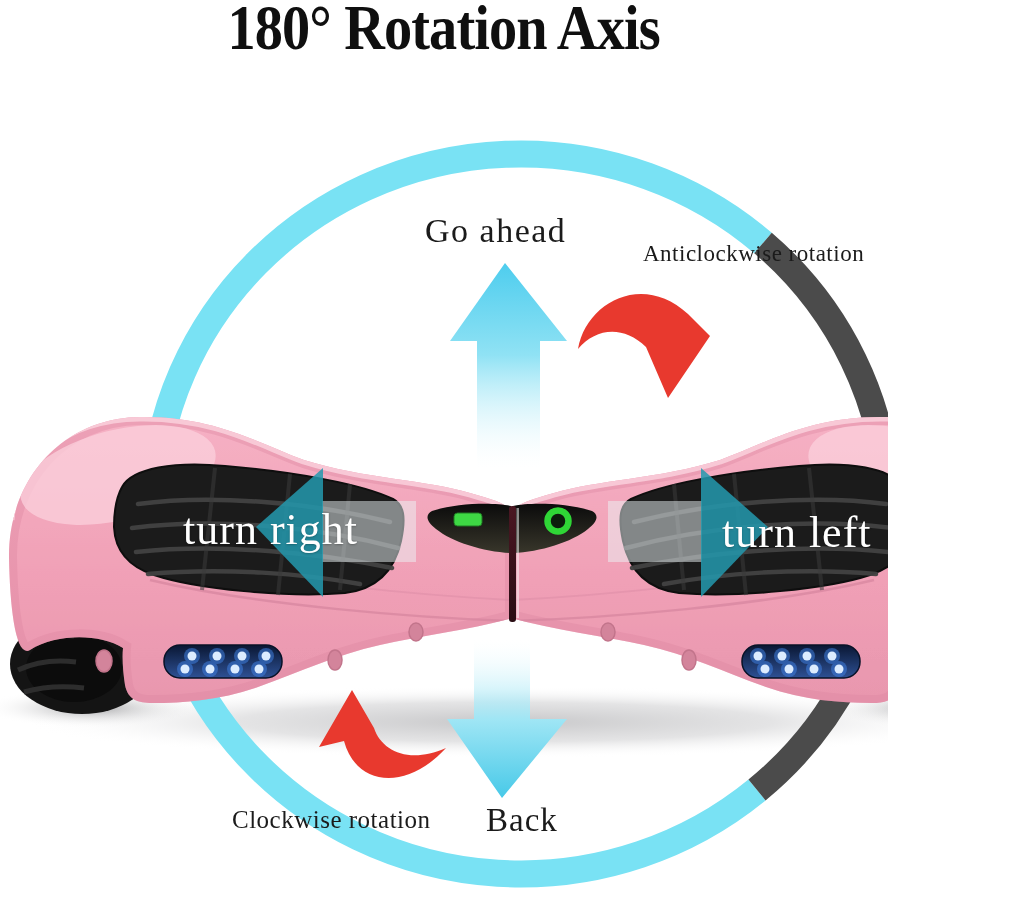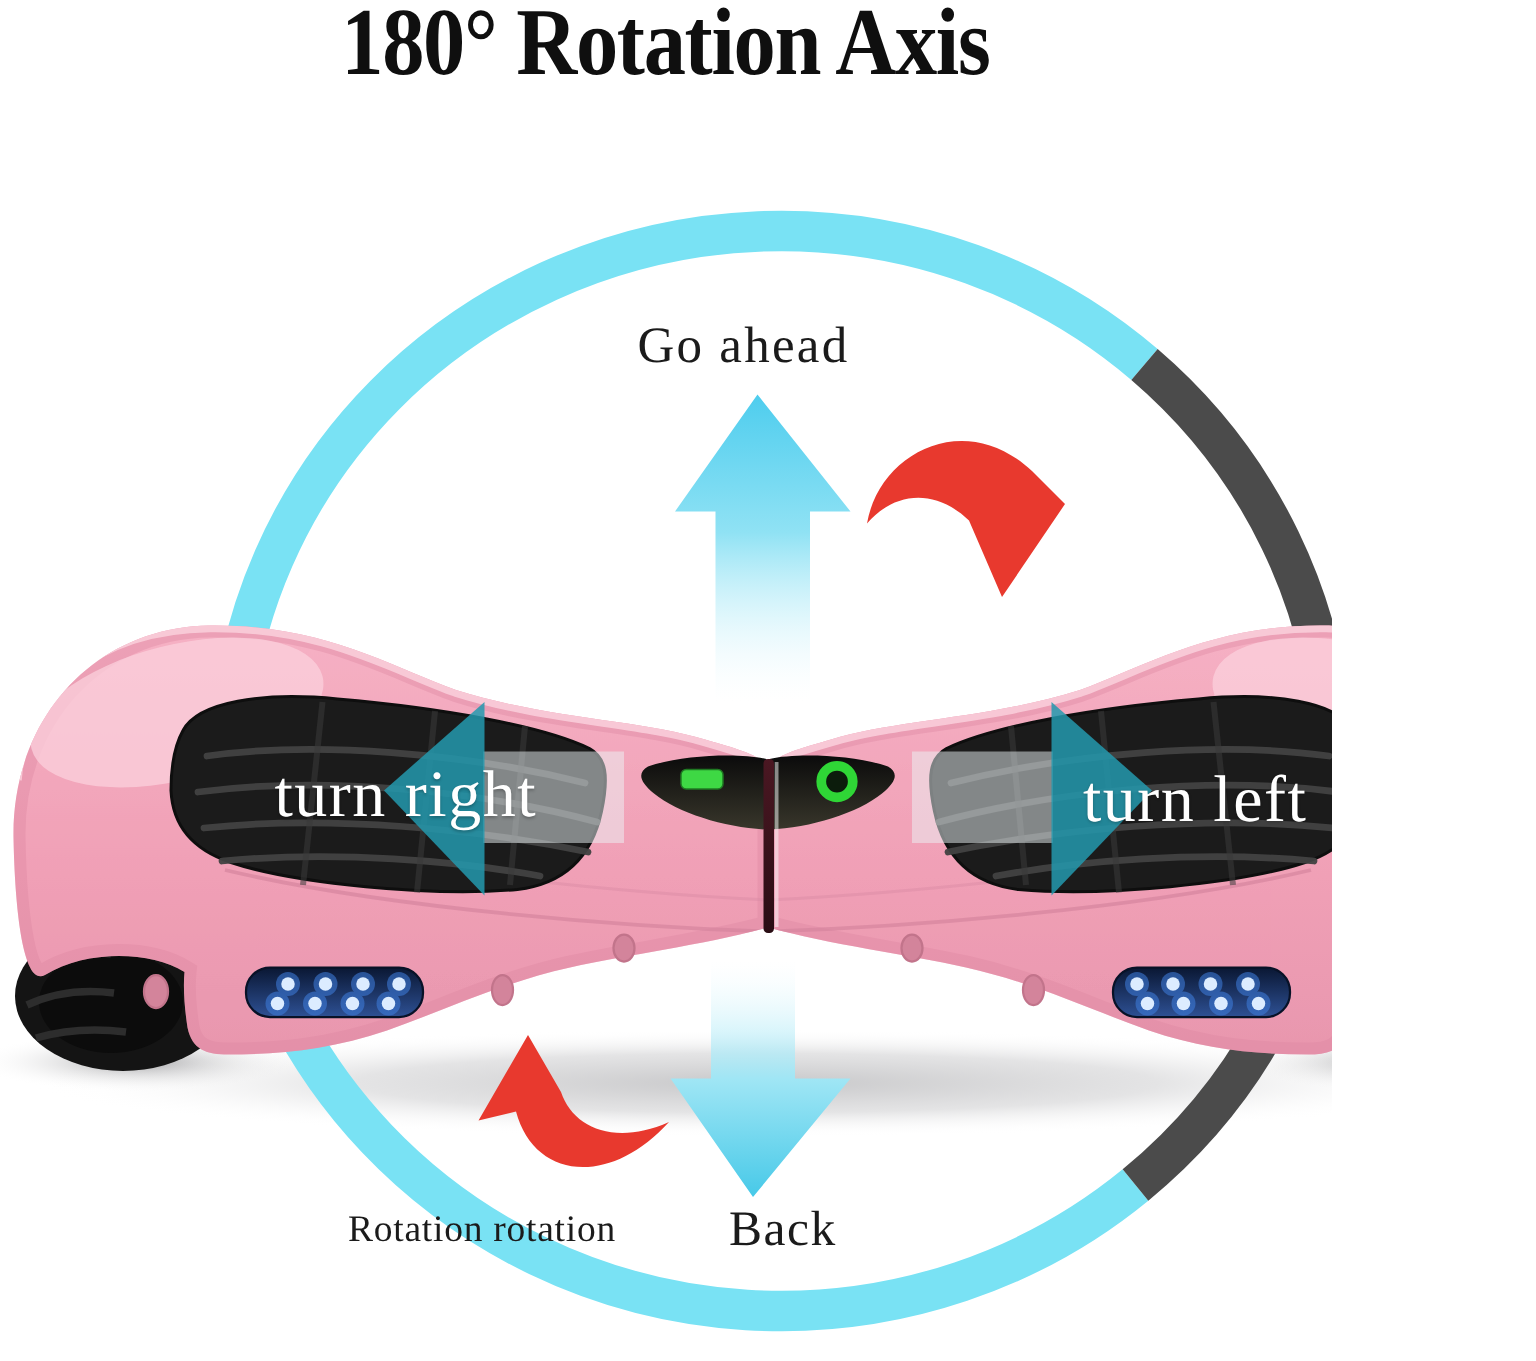--- a/index.html
+++ b/index.html
@@ -195,17 +195,18 @@
     <polygon fill="url(#downArrowGrad)" points="474,640 530,640 530,719 567,719 502,798 447,719 474,719"></polygon>
 
     <path fill="#e8392e" d="M 578 349 C 586 302 643 272 688 314 L 710 336 L 668 398 L 646 347 C 623 325 596 328 578 349 Z"></path>
     <path fill="#e8392e" d="M 352 690 L 319 747 L 344 741 C 356 786 406 792 446 748 C 410 764 382 752 374 728 Z"></path>
   </svg>
 
   <div class="title">
     <span>180° Rotation Axis</span>
   </div>
   <div class="lbl lbl-go">Go ahead</div>
-  <div class="lbl lbl-clock">Rotation rotation</div>
+  <div class="lbl lbl-anti">Anticlockwise rotation</div>
+  <div class="lbl lbl-clock">Clockwise rotation</div>
   <div class="lbl lbl-back">Back</div>
   <div class="turn turn-right">turn right</div>
   <div class="turn turn-left">turn left</div>
 </div>
 
 </body></html>

